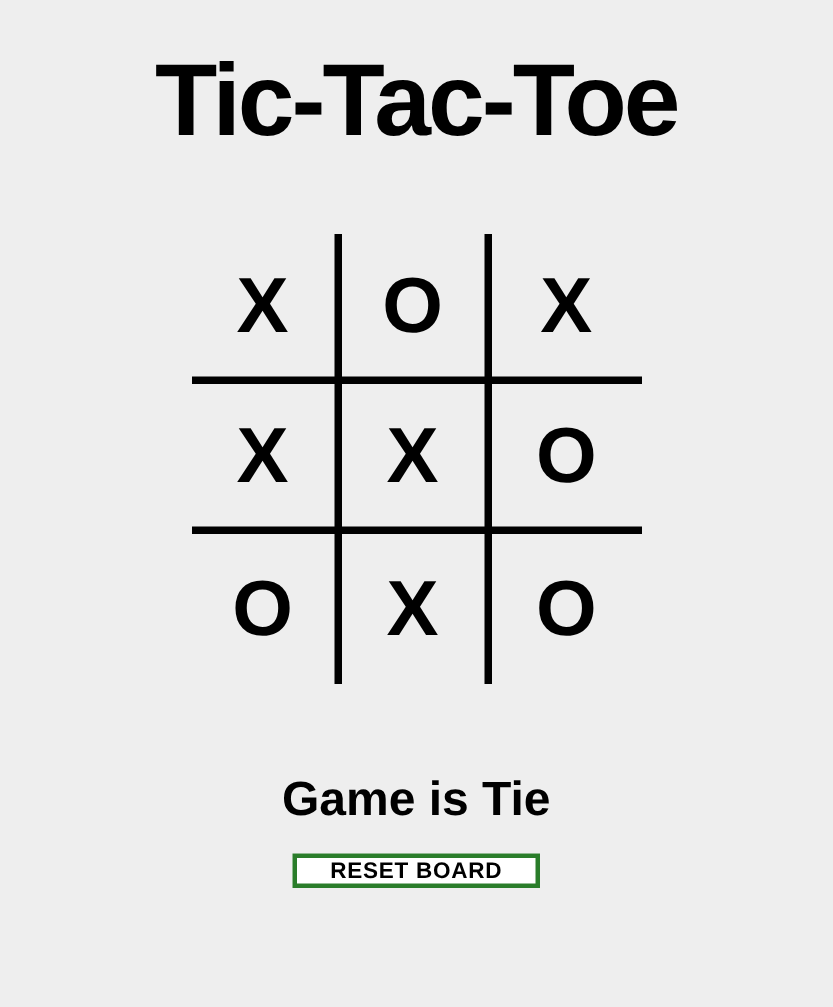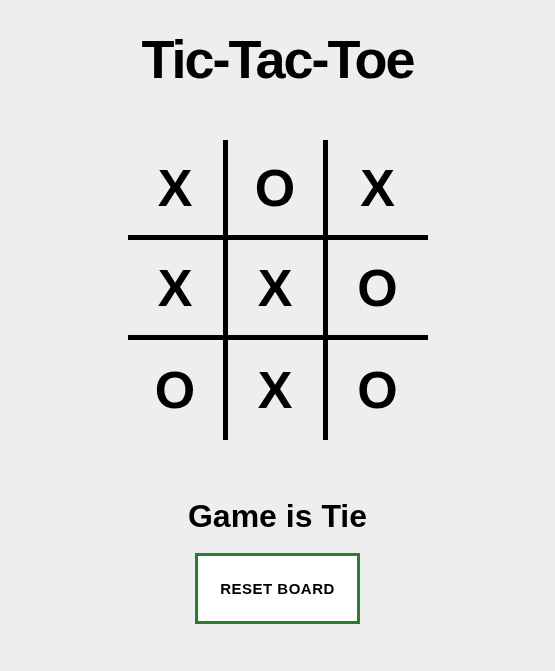--- a/index.html
+++ b/index.html
@@ -10,21 +10,21 @@
     body {
       background: #eeeeee;
       font-family: Arial, Helvetica, sans-serif;
       width: 555px;
       height: 671px;
       display: flex;
       flex-direction: column;
       align-items: center;
     }
     .title {
-      font-size: 54px;
+      font-size: 68px;
       font-weight: 900;
       color: #000;
       margin-top: 28px;
       letter-spacing: -2px;
     }
     .board {
       margin-top: 50px;
       display: grid;
       grid-template-columns: repeat(3, 100px);
       grid-template-rows: repeat(3, 100px);
@@ -52,21 +52,21 @@
     .status {
       margin-top: 58px;
       font-size: 32px;
       font-weight: 800;
       color: #000;
     }
     .reset {
       margin-top: 18px;
       background: #fff;
       border: 3px solid #2a7d2a;
-      padding: 24px 22px;
+      padding: 0 22px;
       font-size: 15px;
       font-weight: 700;
       letter-spacing: 0.5px;
       cursor: pointer;
       font-family: Arial, Helvetica, sans-serif;
     }
   </style>
 </head>
 <body>
 

